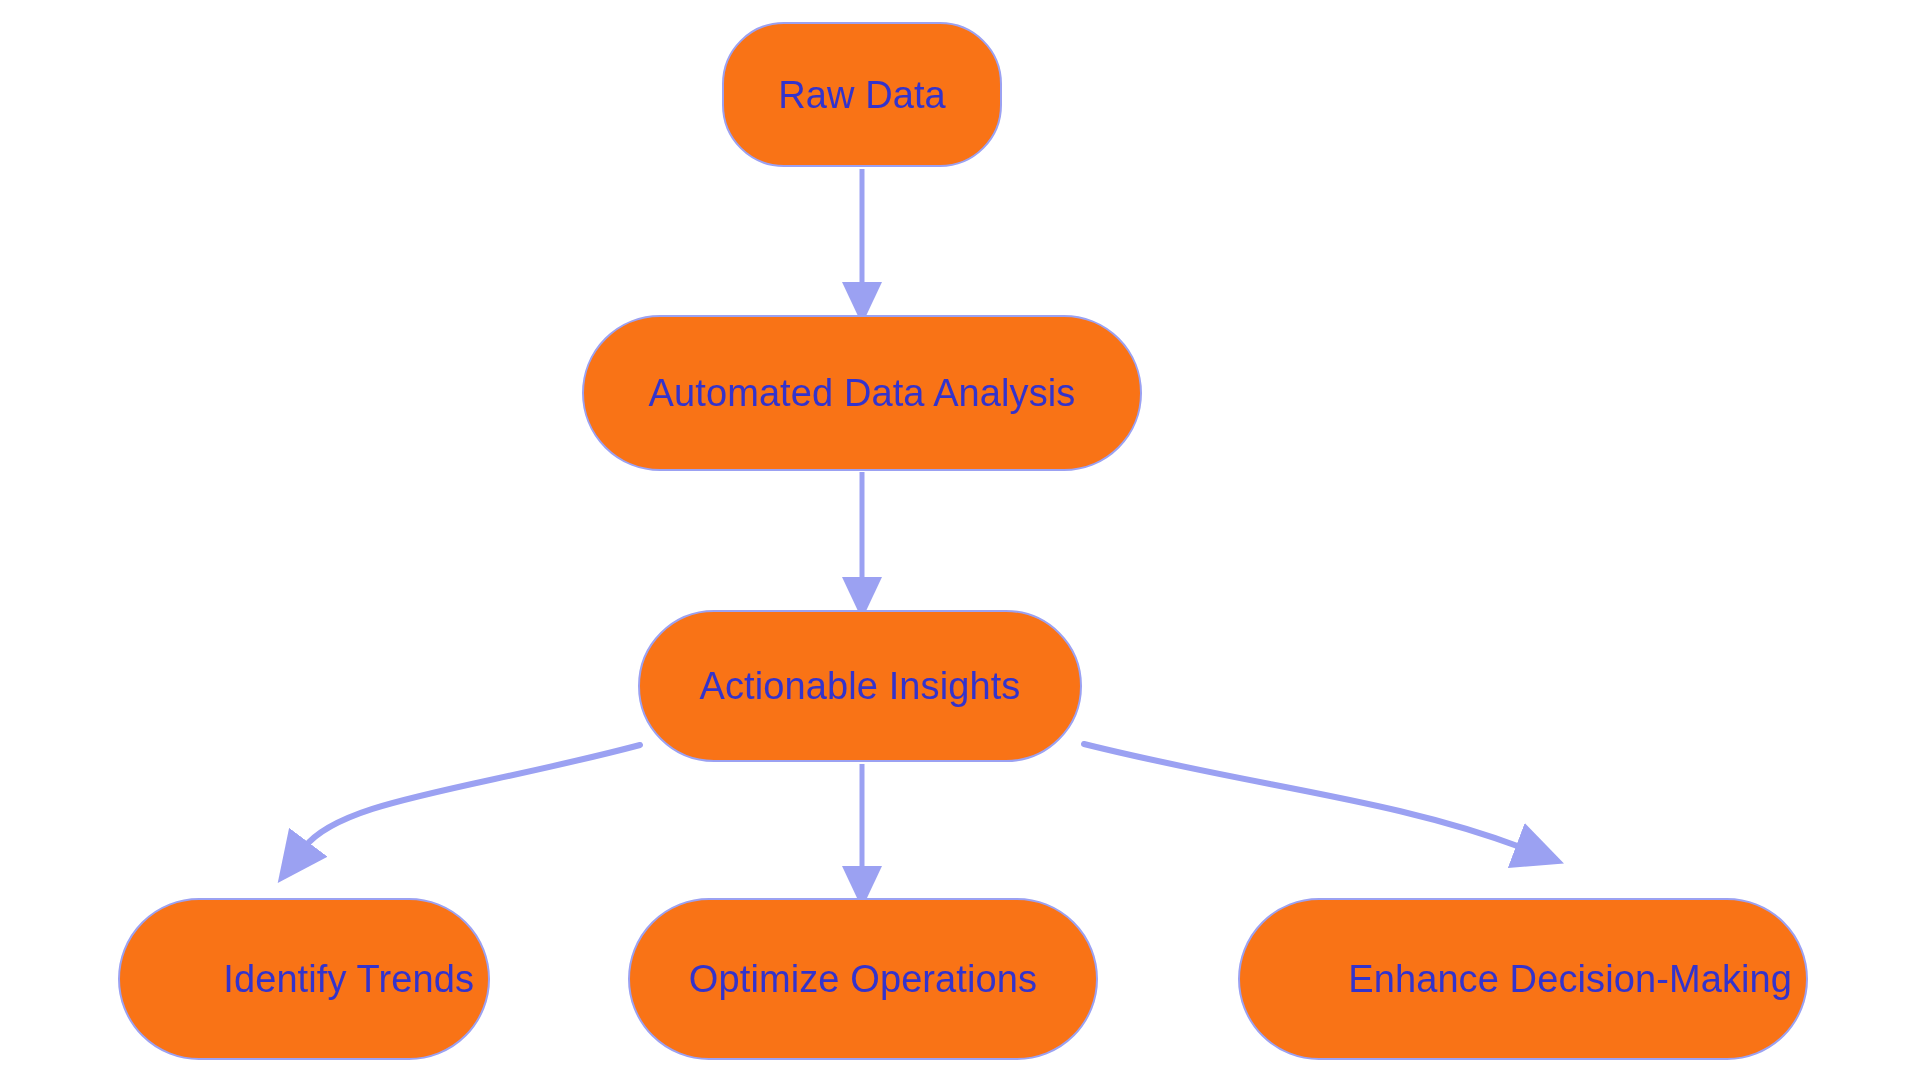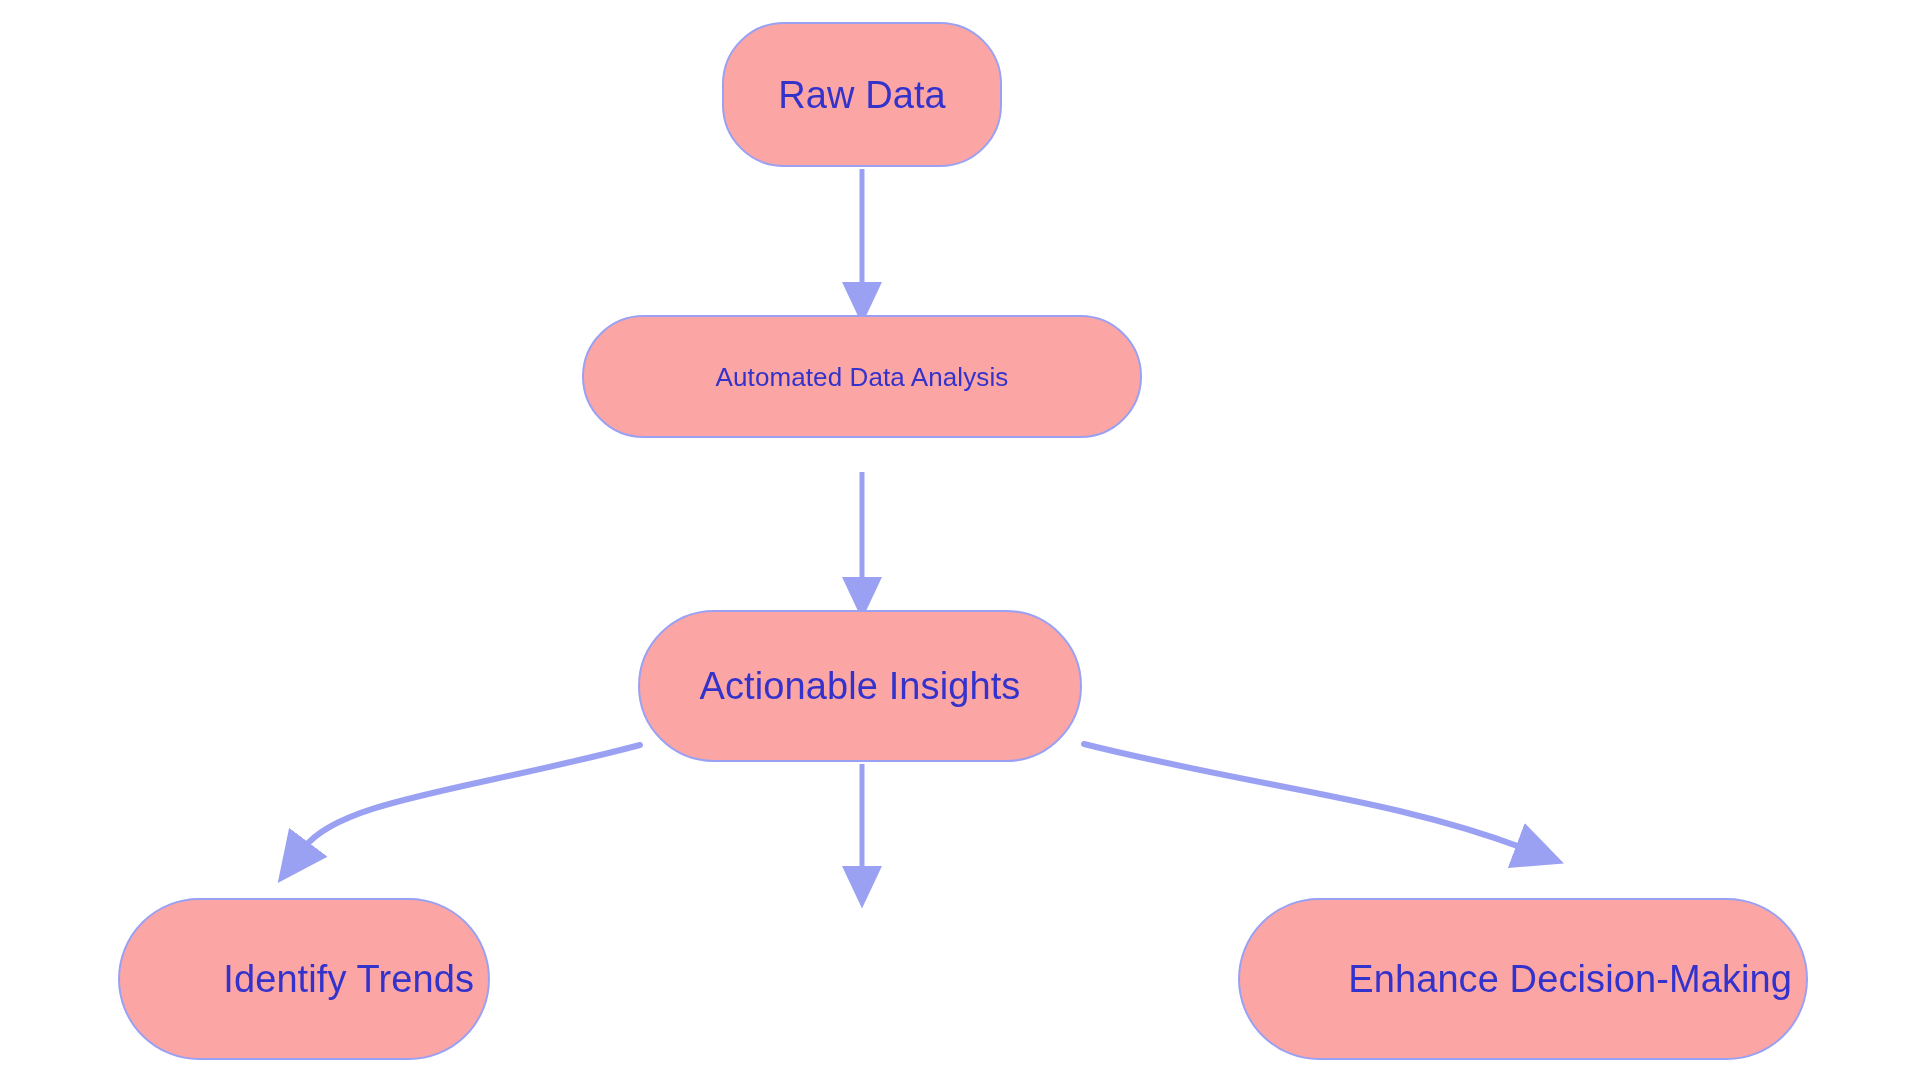--- a/index.html
+++ b/index.html
@@ -27,38 +27,38 @@
     width: 1920px;
     height: 1083px;
     pointer-events: none;
   }
   .node {
     position: absolute;
     box-sizing: border-box;
     display: flex;
     align-items: center;
     justify-content: center;
-    background: #fca5a5;
+    background: #f97316;
     border: 2px solid #9ba1f2;
     border-radius: 60px;
     color: #3333cc;
     font-family: "Liberation Sans", sans-serif;
     font-weight: 400;
     letter-spacing: 0.1px;
     white-space: nowrap;
     user-select: none;
   }
   .node-label {
     display: block;
     line-height: 1;
     padding: 0 14px;
   }
   
   #node-raw-data        { left: 722px;  top: 22px;  width: 280px; height: 145px; border-radius: 62px; font-size: 38px; }
-  #node-automated       { left: 582px;  top: 315px; width: 560px; height: 123px; border-radius: 78px; font-size: 26px; }
+  #node-automated       { left: 582px;  top: 315px; width: 560px; height: 156px; border-radius: 78px; font-size: 38px; }
   #node-insights        { left: 638px;  top: 610px; width: 444px; height: 152px; border-radius: 76px; font-size: 38px; }
   #node-identify-trends { left: 118px;  top: 898px; width: 372px; height: 162px; border-radius: 81px; font-size: 38px; justify-content: flex-end; }
   #node-optimize-ops    { left: 628px;  top: 898px; width: 470px; height: 162px; border-radius: 81px; font-size: 38px; }
   #node-enhance-dm      { left: 1238px; top: 898px; width: 570px; height: 162px; border-radius: 81px; font-size: 38px; justify-content: flex-end; }
 </style>
 </head>
 <body>
 
 <div id="canvas">
 
@@ -89,18 +89,21 @@
   </div>
 
   <div class="node" id="node-insights">
     <span class="node-label">Actionable Insights</span>
   </div>
 
   <div class="node" id="node-identify-trends">
     <span class="node-label">Identify Trends</span>
   </div>
 
+  <div class="node" id="node-optimize-ops">
+    <span class="node-label">Optimize Operations</span>
+  </div>
 
   <div class="node" id="node-enhance-dm">
     <span class="node-label">Enhance Decision-Making</span>
   </div>
 
 </div>
 
 </body></html>

